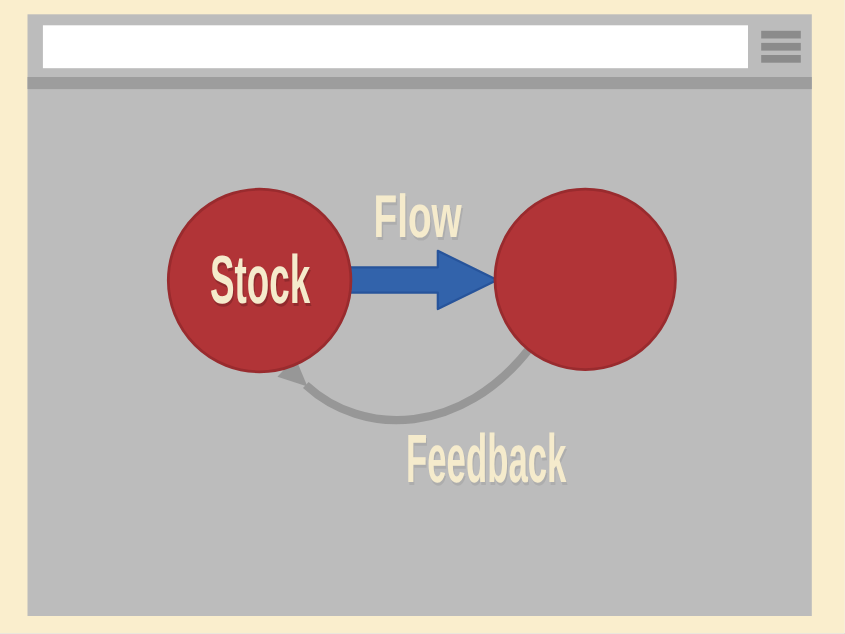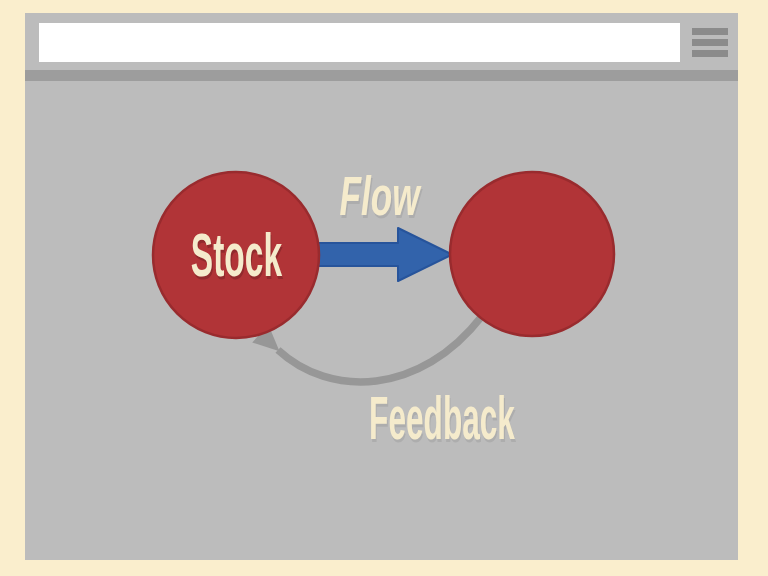--- a/index.html
+++ b/index.html
@@ -65,21 +65,21 @@
     align-items: center;
     justify-content: center;
     color: #F5EBCC;
     font-weight: 700;
     white-space: nowrap;
     pointer-events: none;
   }
   .label > span { display: inline-block; }
   .stock-label { left: 86px; top: 214px; font-size: 62px; justify-content: center; }
   .stock-label > span { transform: scaleX(0.54); text-shadow: 2px 3px 0 rgba(0,0,0,0.18); }
-  .flow-label { left: 230px; top: 156px; font-size: 55px; font-style: italic; }
+  .flow-label { left: 230px; top: 156px; font-size: 55px; }
   .flow-label > span { transform: scaleX(0.64); text-shadow: 2px 3px 0 rgba(0,0,0,0.08); }
   .feedback-label { left: 292px; top: 377px; font-size: 62px; }
   .feedback-label > span { transform: scaleX(0.51); text-shadow: 2px 3px 0 rgba(0,0,0,0.08); }
 </style>
 </head>
 <body>
 
 <div class="page">
 
   <div class="window">

